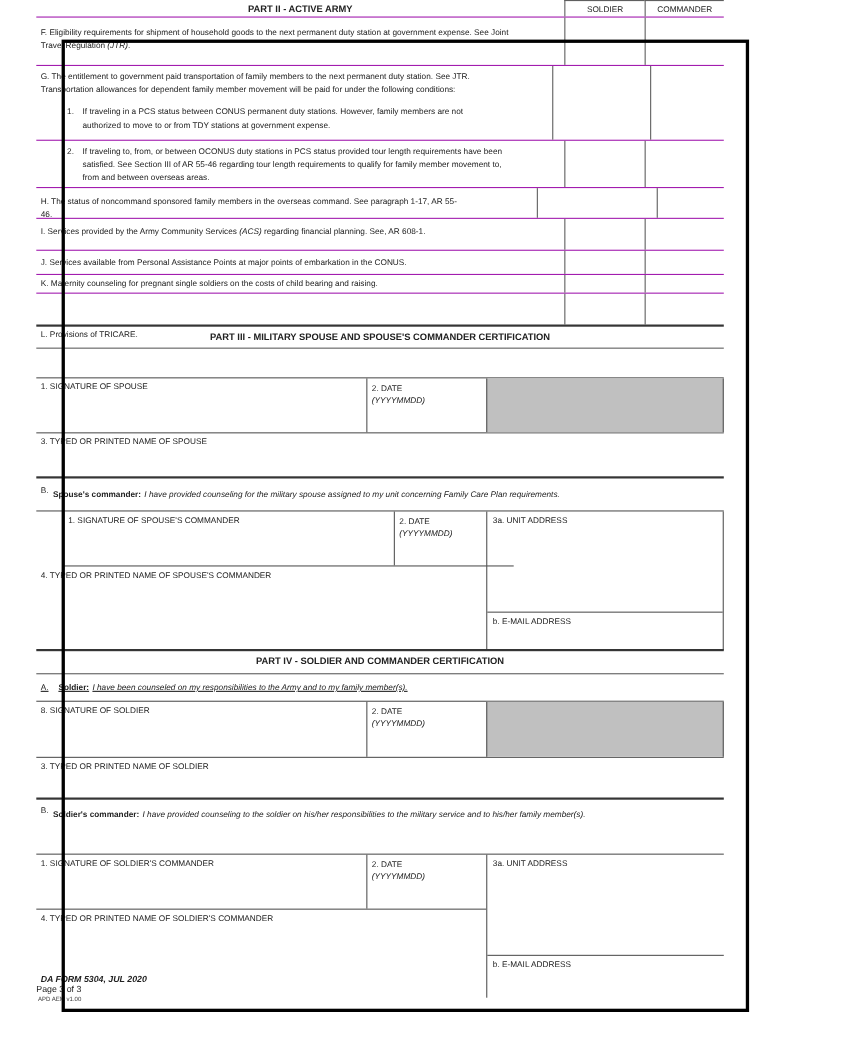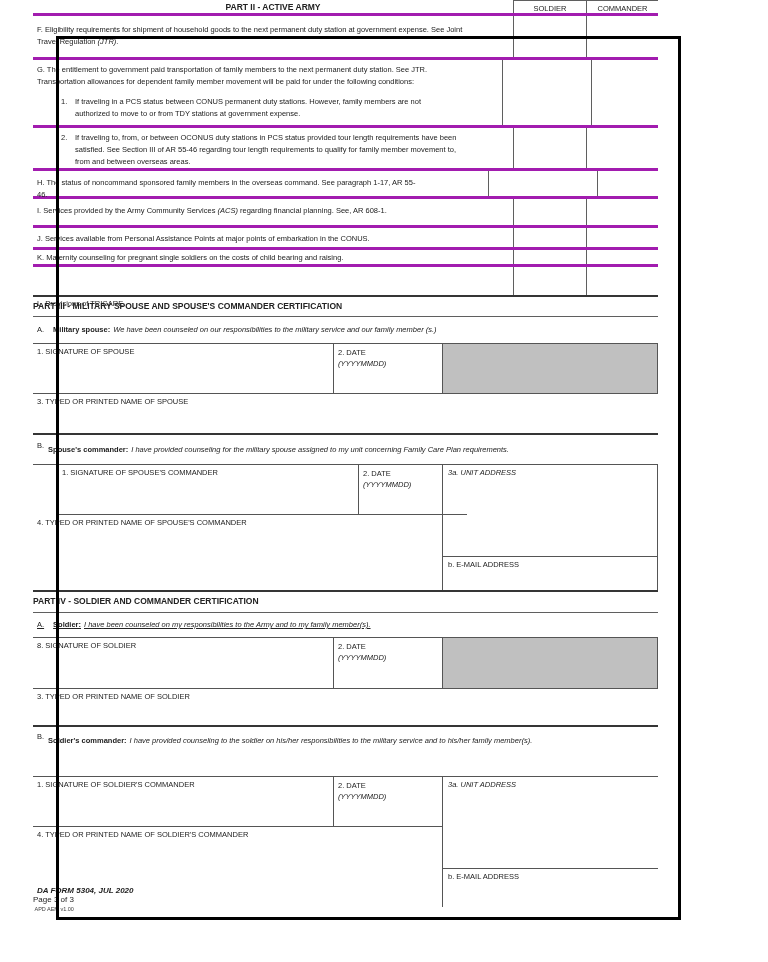--- a/index.html
+++ b/index.html
@@ -3,58 +3,58 @@
 <meta charset="utf-8">
 <style>
   html,body{margin:0;padding:0;background:#fff;}
   .page{
     position:relative;width:768px;height:962px;background:#fff;overflow:hidden;
     font-family:"Liberation Sans","DejaVu Sans",sans-serif;color:#222;
     -webkit-font-smoothing:antialiased;
   }
   
   .t2table{position:absolute;left:33px;top:0;width:625px;}
-  .t2row{display:flex;box-sizing:border-box;border-bottom:3px solid #a21caf;}
+  .t2row{display:flex;box-sizing:border-box;border-bottom:1px solid #a21caf;}
   .t2row.last{border-bottom:none;}
   .t2main{width:480px;box-sizing:border-box;padding:0 14px 0 4px;font-size:7.5px;line-height:12px;}
   .t2cell{box-sizing:border-box;border-left:1px solid #5f5f5f;}
   .t2cell.sol{width:73px;}
   .t2cell.cmd{width:72px;}
   .hdr .t2cell{border-top:1px solid #5f5f5f;font-size:7.5px;text-align:center;padding-top:3px;}
   .hdrtitle{display:flex;align-items:center;justify-content:center;font-weight:bold;font-size:8.5px;padding:0;}
   .gitem{display:flex;margin:8px 26px 0 24px;}
   .ginum{width:14px;flex:none;}
   .gitext{flex:1;}
   .frow{padding-top:8px;padding-right:32px;}
   .grow{padding-top:4px;}
   .g2row{padding-top:0;}
   .g2row .gitem{margin-top:4px;}
   .hpad6{padding-top:6px;} .hpad5{padding-top:5px;} .hpad2{padding-top:2px;} .hpad3{padding-top:3px;margin-top:28px;}
   
   .band{
-    position:absolute;left:33px;width:625px;box-sizing:border-box;text-align:left;
+    position:absolute;left:33px;width:625px;box-sizing:border-box;text-align:center;
     font-weight:bold;font-size:8.5px;border-top:2px solid #353535;border-bottom:1px solid #5f5f5f;
     padding-top:4px;
   }
   
   .stmt{position:absolute;left:37px;font-size:7.5px;white-space:nowrap;}
   .slab{margin-right:9px;}
   .stmt b{margin-right:3px;}
   .bsup{position:relative;top:-4px;margin-right:4px;}
   
   .sigtable{position:absolute;left:33px;width:625px;box-sizing:border-box;border-top:1px solid #555;font-size:7.5px;}
   .strow1{display:flex;box-sizing:border-box;border-bottom:1px solid #555;}
   .sigcell{width:300px;box-sizing:border-box;padding:3px 4px;}
   .datecell{width:109px;box-sizing:border-box;border-left:1px solid #555;padding:3px 4px;line-height:11px;}
   .graycell{flex:1;box-sizing:border-box;border-left:1px solid #555;border-right:1px solid #555;background:#c0c0c0;}
   .strow2{box-sizing:border-box;padding:3px 4px;}
   .ifmt{font-style:italic;}
   .heavybottom{border-bottom:2px solid #353535;}
   .strightcol{position:absolute;top:0;left:409px;width:216px;box-sizing:border-box;border-left:1px solid #555;border-right:1px solid #555;}
-  .unitcell{box-sizing:border-box;border-bottom:1px solid #555;padding:3px 5px;font-style:italic;}
+  .unitcell{box-sizing:border-box;border-bottom:1px solid #555;padding:3px 5px;}
   .emailcell{box-sizing:border-box;padding:3px 5px;}
   
   .footer{position:absolute;left:33px;top:886px;width:629px;display:flex;justify-content:space-between;align-items:flex-start;flex-direction:column;}
   .formid{font-weight:bold;font-style:italic;font-size:8px;padding-left:4px;}
   .pagecol{text-align:right;}
   .pagenum{font-size:8px;}
   .version{font-size:5.5px;color:#3c3c3c;margin-top:2px;}
   
   .overlay-rect{
     position:absolute;left:56px;top:36px;width:625px;height:884px;box-sizing:border-box;
@@ -135,23 +135,20 @@
       <div class="t2main hpad3">L.  Provisions of TRICARE.</div>
       <div class="t2cell sol"></div>
       <div class="t2cell cmd"></div>
     </div>
   </div>
 
   <div class="band" style="top:295px;height:22px;">
     <span>PART III - MILITARY SPOUSE AND SPOUSE'S COMMANDER CERTIFICATION</span>
   </div>
 
-  <div class="stmt" style="top:325px;">
-    <span class="slab">A.</span><b>Military spouse:</b><i>We have been counseled on our responsibilities to the military service and our family member (s.)</i>
-  </div>
 
   <div class="sigtable" style="top:343px;height:91px;">
     <div class="strow1" style="height:50px;">
       <div class="sigcell">
         <span>1.  SIGNATURE OF SPOUSE</span>
       </div>
       <div class="datecell">
         <div>2.  DATE</div>
         <div class="ifmt">(YYYYMMDD)</div>
       </div>

